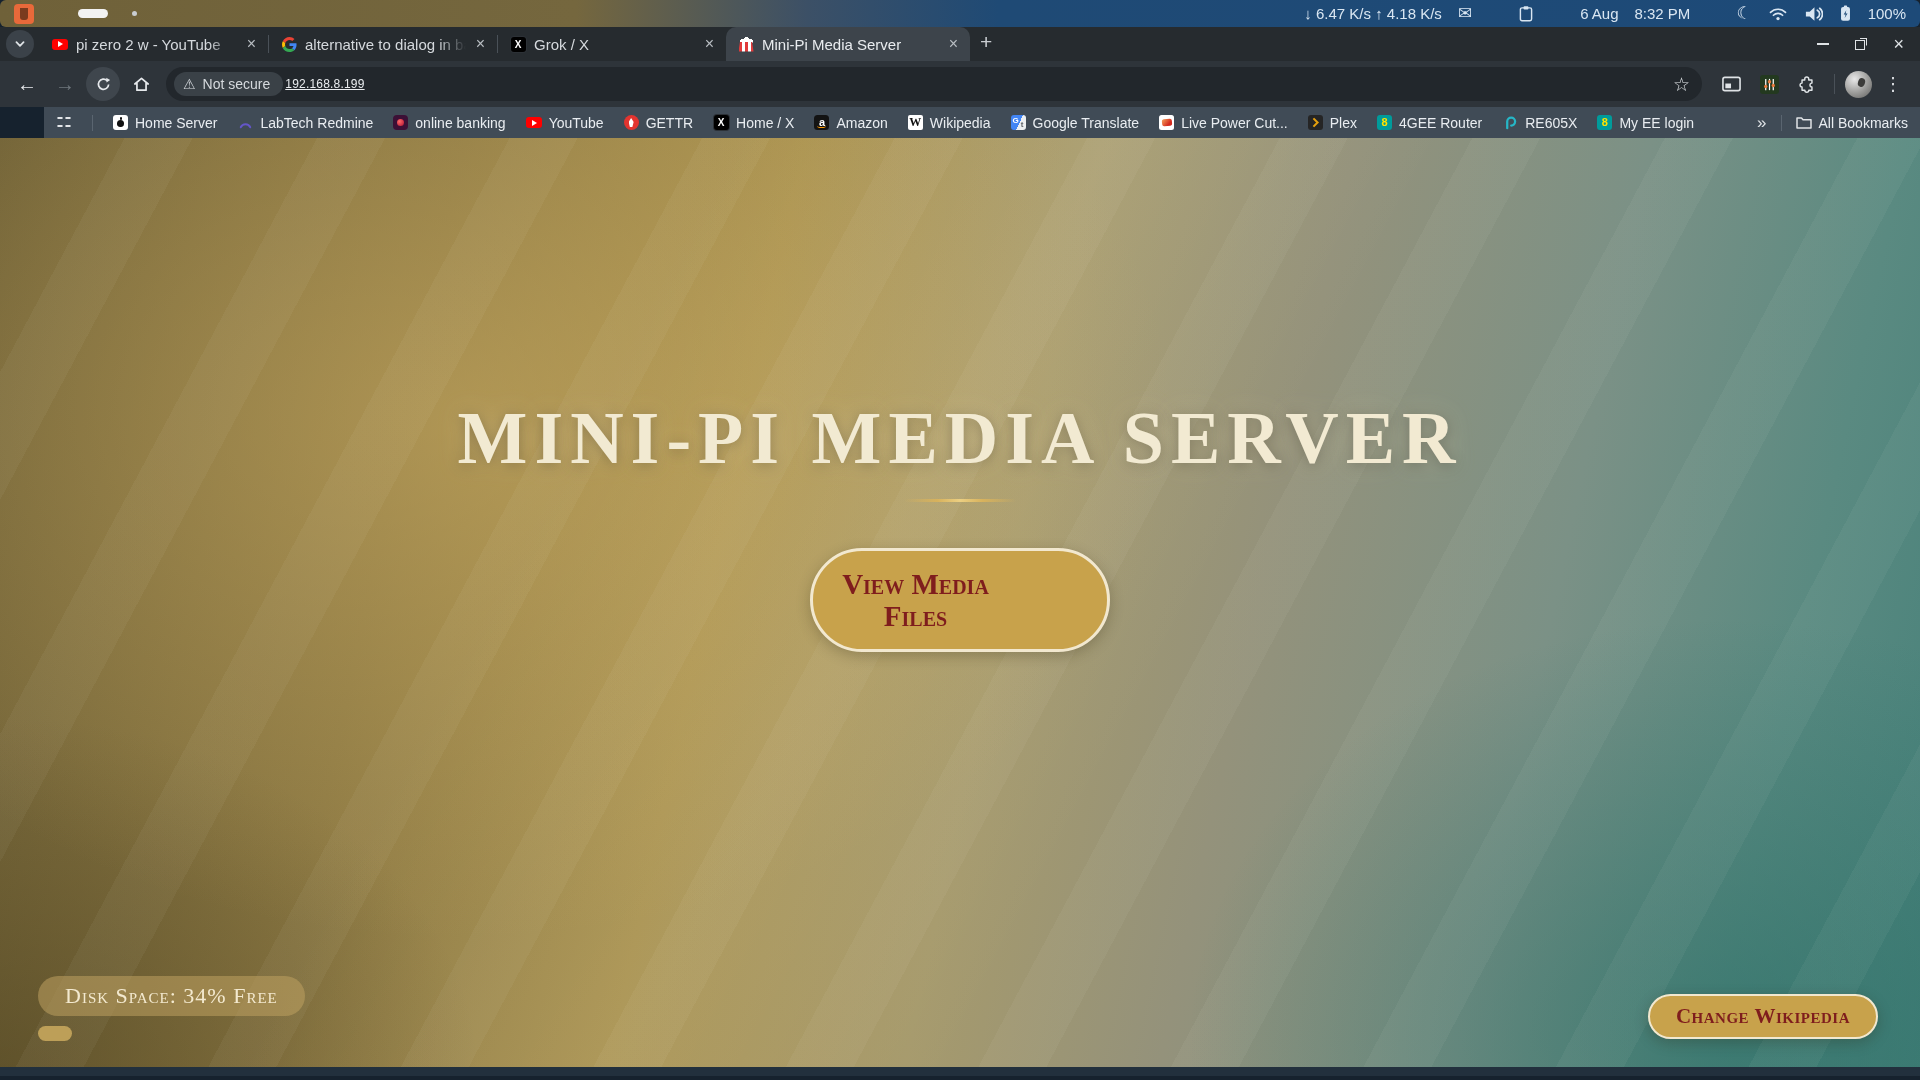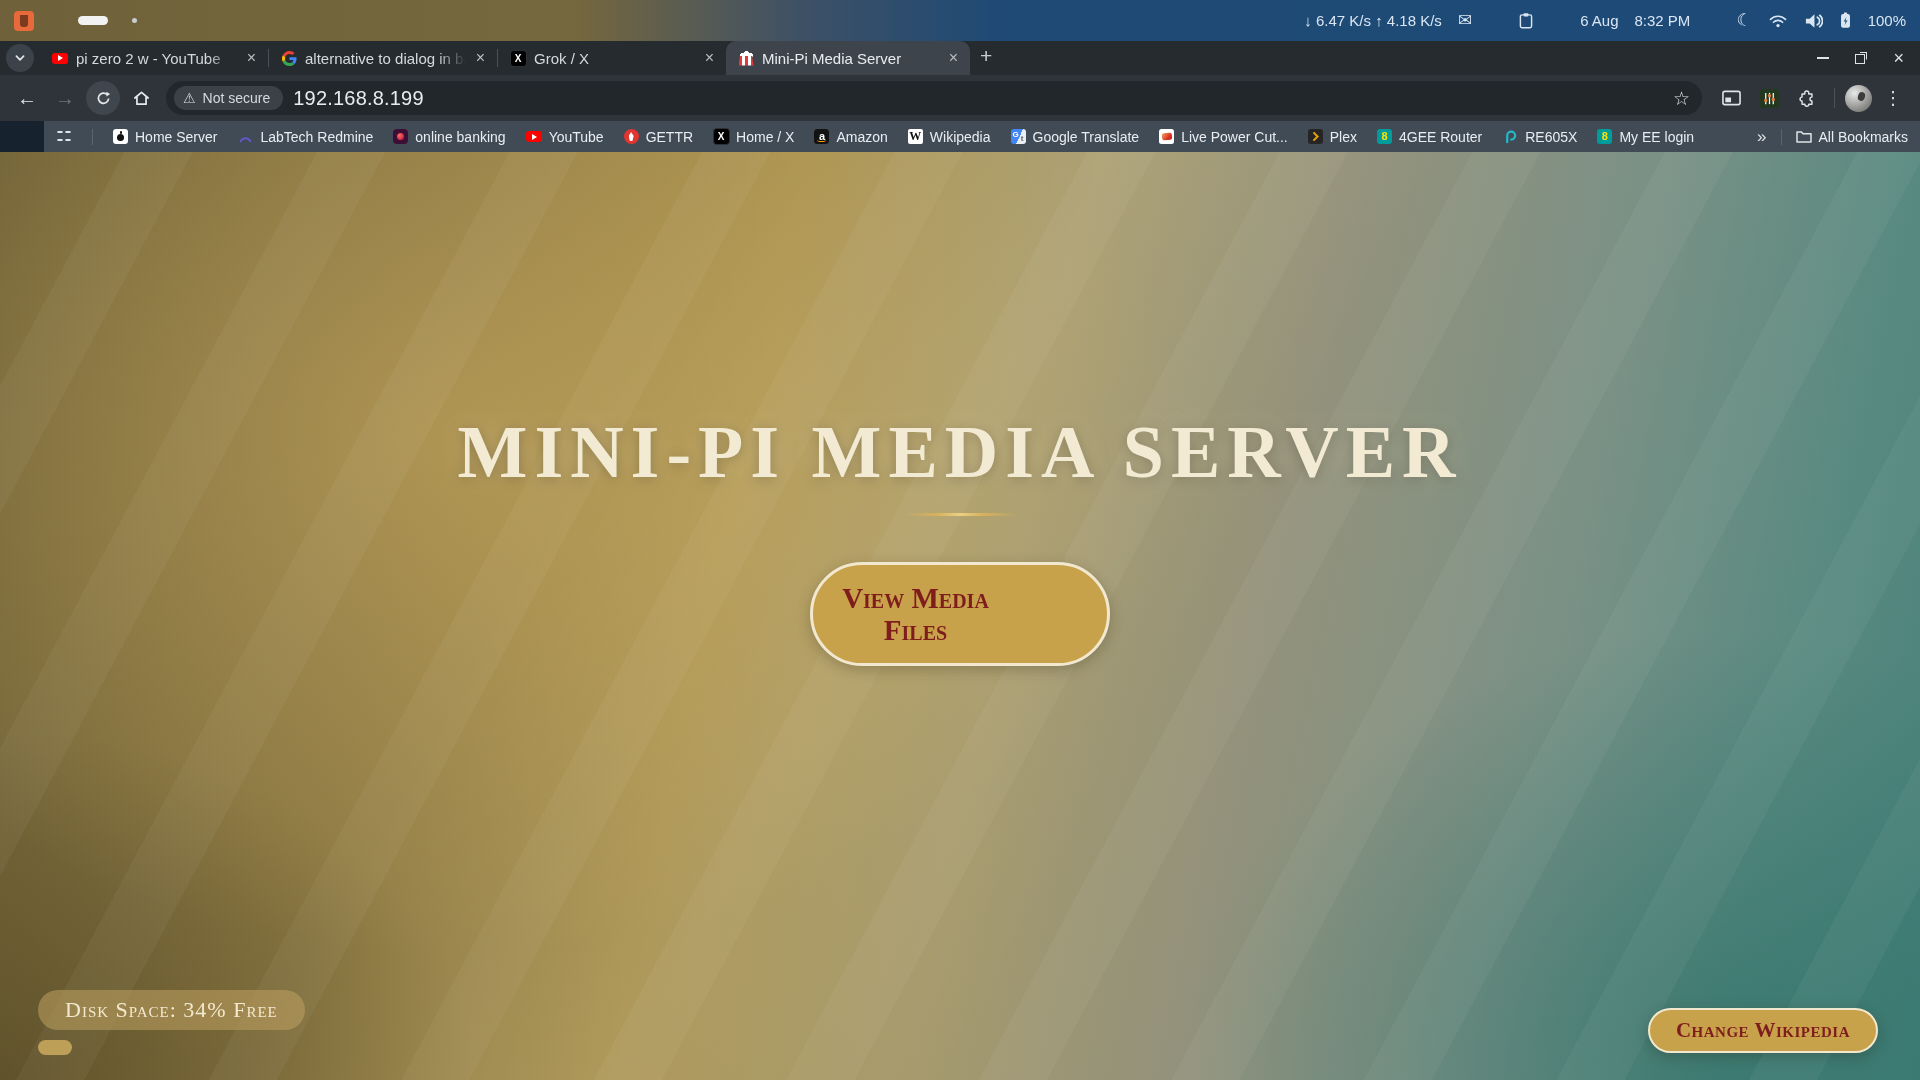--- a/index.html
+++ b/index.html
@@ -1,23 +1,23 @@
 <!DOCTYPE html>
 <html><head>
 <meta charset="utf-8">
 <style>
   * { margin:0; padding:0; box-sizing:border-box; }
   html,body { width:1920px; height:1080px; overflow:hidden; background:#16222e;
               font-family:"Liberation Sans","DejaVu Sans",sans-serif; }
 
   
   .statusbar {
-    height:41px; width:100%;
+    height:27px; width:100%;
     background:linear-gradient(90deg,#6f6139 0%,#75673e 30%,#3c5066 42%,#1f4a75 52%,#1d4a78 100%);
-    display:flex; align-items:center; padding:5px 14px; color:#d9e6f2; font-size:15px;
+    display:flex; align-items:center; padding:5px 14px; color:#d9e6f2; font-size:15px;border-radius:6px;
   }
   .sb-left { display:flex; align-items:center; gap:14px; }
   .panel-app-icon { width:20px; height:20px; border-radius:4px; background:#e8693a; position:relative; }
   .panel-app-icon::after { content:""; position:absolute; left:6px; top:4px; width:8px; height:12px;
     background:#7a3b1e; border-radius:0 0 3px 3px; }
   .win-pill { width:30px; height:9px; border-radius:5px; background:#f2f2f2; margin-left:30px; }
   .win-dot { width:5px; height:5px; border-radius:50%; background:#c9cdd1; margin-left:10px; }
   .sb-right { margin-left:auto; display:flex; align-items:center; gap:16px; }
   .sb-right svg { display:block; }
   .sb-gap { width:14px; }
@@ -63,21 +63,21 @@
   .toolbar { height:46px; background:#2e343a; display:flex; align-items:center; padding:0 10px; gap:4px; }
   .tb-btn { width:34px; height:34px; border-radius:50%; display:flex; align-items:center; justify-content:center; flex:none; }
   .arrow { font-size:20px; color:#e8eaed; line-height:1; }
   .arrow.disabled { color:#6f777d; }
   .reload-bg { background:#3f464d; }
   .omnibox { flex:1; height:34px; background:#22272c; border-radius:17px; margin:0 8px 0 4px;
     display:flex; align-items:center; padding:0 12px 0 8px; }
   .sec-chip { display:flex; align-items:center; gap:7px; background:#3a4147; border-radius:14px;
     padding:4px 13px 4px 9px; color:#d6dade; font-size:14px; }
   .warn-glyph { font-size:14px; line-height:1; color:#d6dade; }
-  .url-text { margin-left:10px; color:#e9ecef; font-size:20px; letter-spacing:.2px; }
+  .url-text { margin-left:2px; color:#e9ecef; font-size:12px; letter-spacing:.2px;text-decoration:underline; }
   .star { margin-left:auto; font-size:19px; color:#dfe3e6; }
   .ext-slider { width:19px; height:19px; background:#23391f; border-radius:3px; }
   .toolbar-sep { width:1px; height:20px; background:#4a5158; margin:0 6px; flex:none; }
   .avatar { width:27px; height:27px; border-radius:50%;
     background:radial-gradient(circle at 35% 30%,#e8e8e8,#9a9a98 55%,#5d5d5b);
     position:relative; overflow:hidden; flex:none; }
   .avatar::after { content:""; position:absolute; left:13px; top:7px; width:7px; height:9px;
     border-radius:50%; background:#3c3c3a; transform:rotate(18deg); }
   .kebab { font-size:18px; color:#dfe3e6; padding:0 4px; }
 

